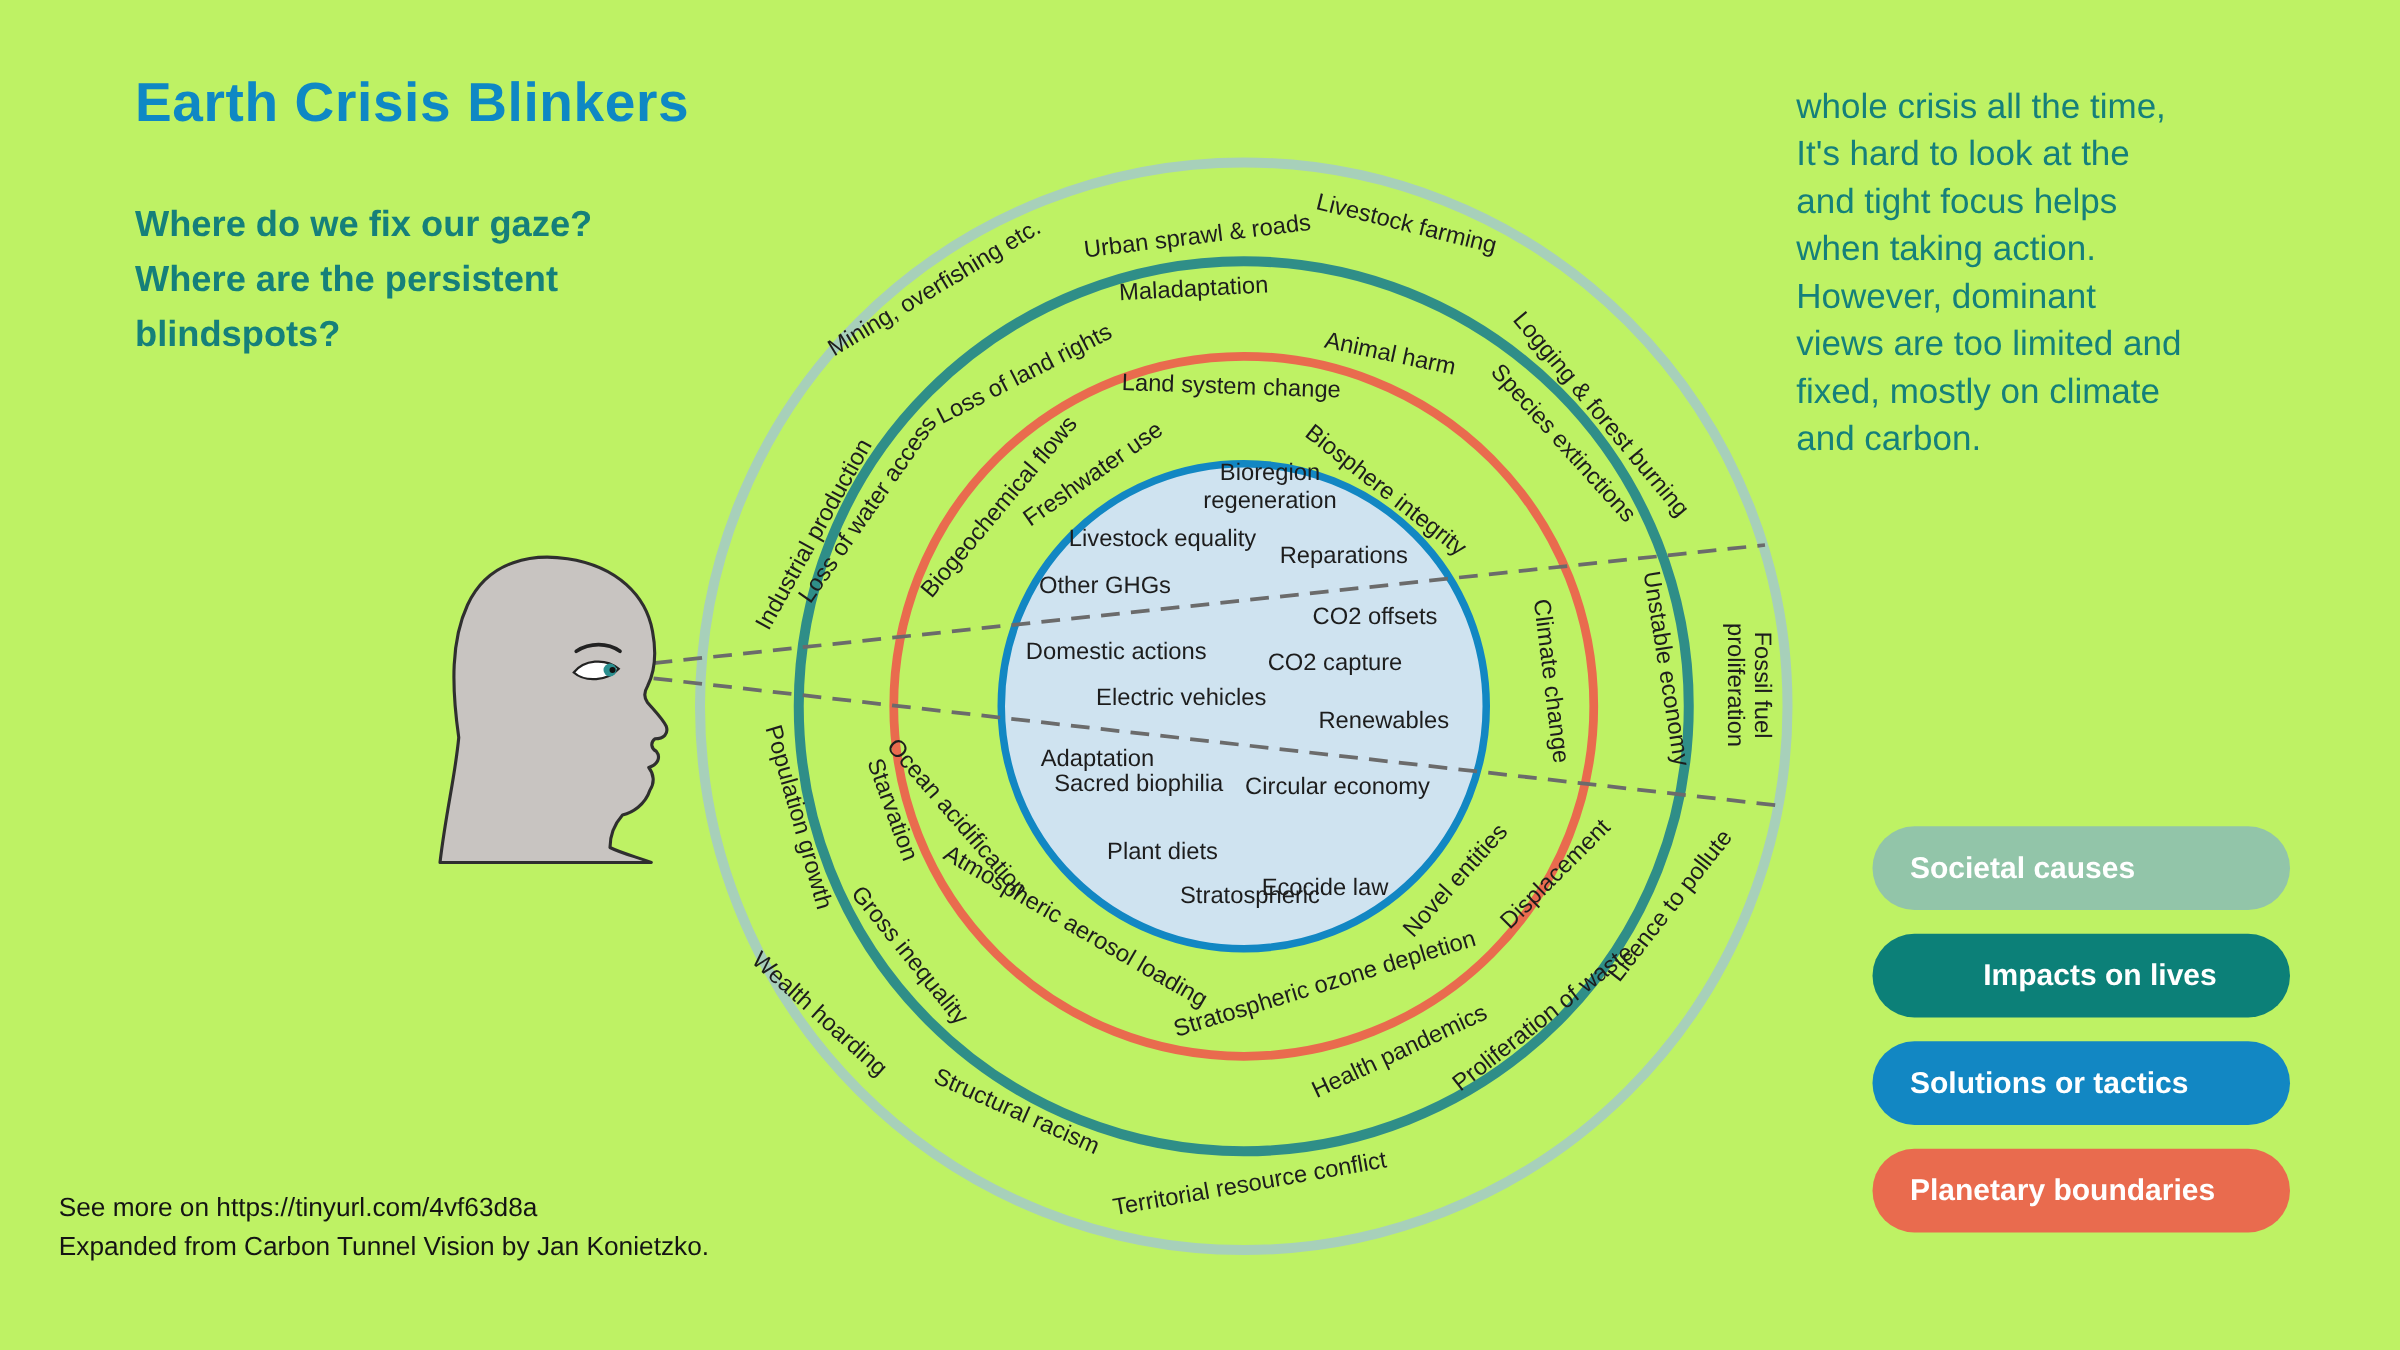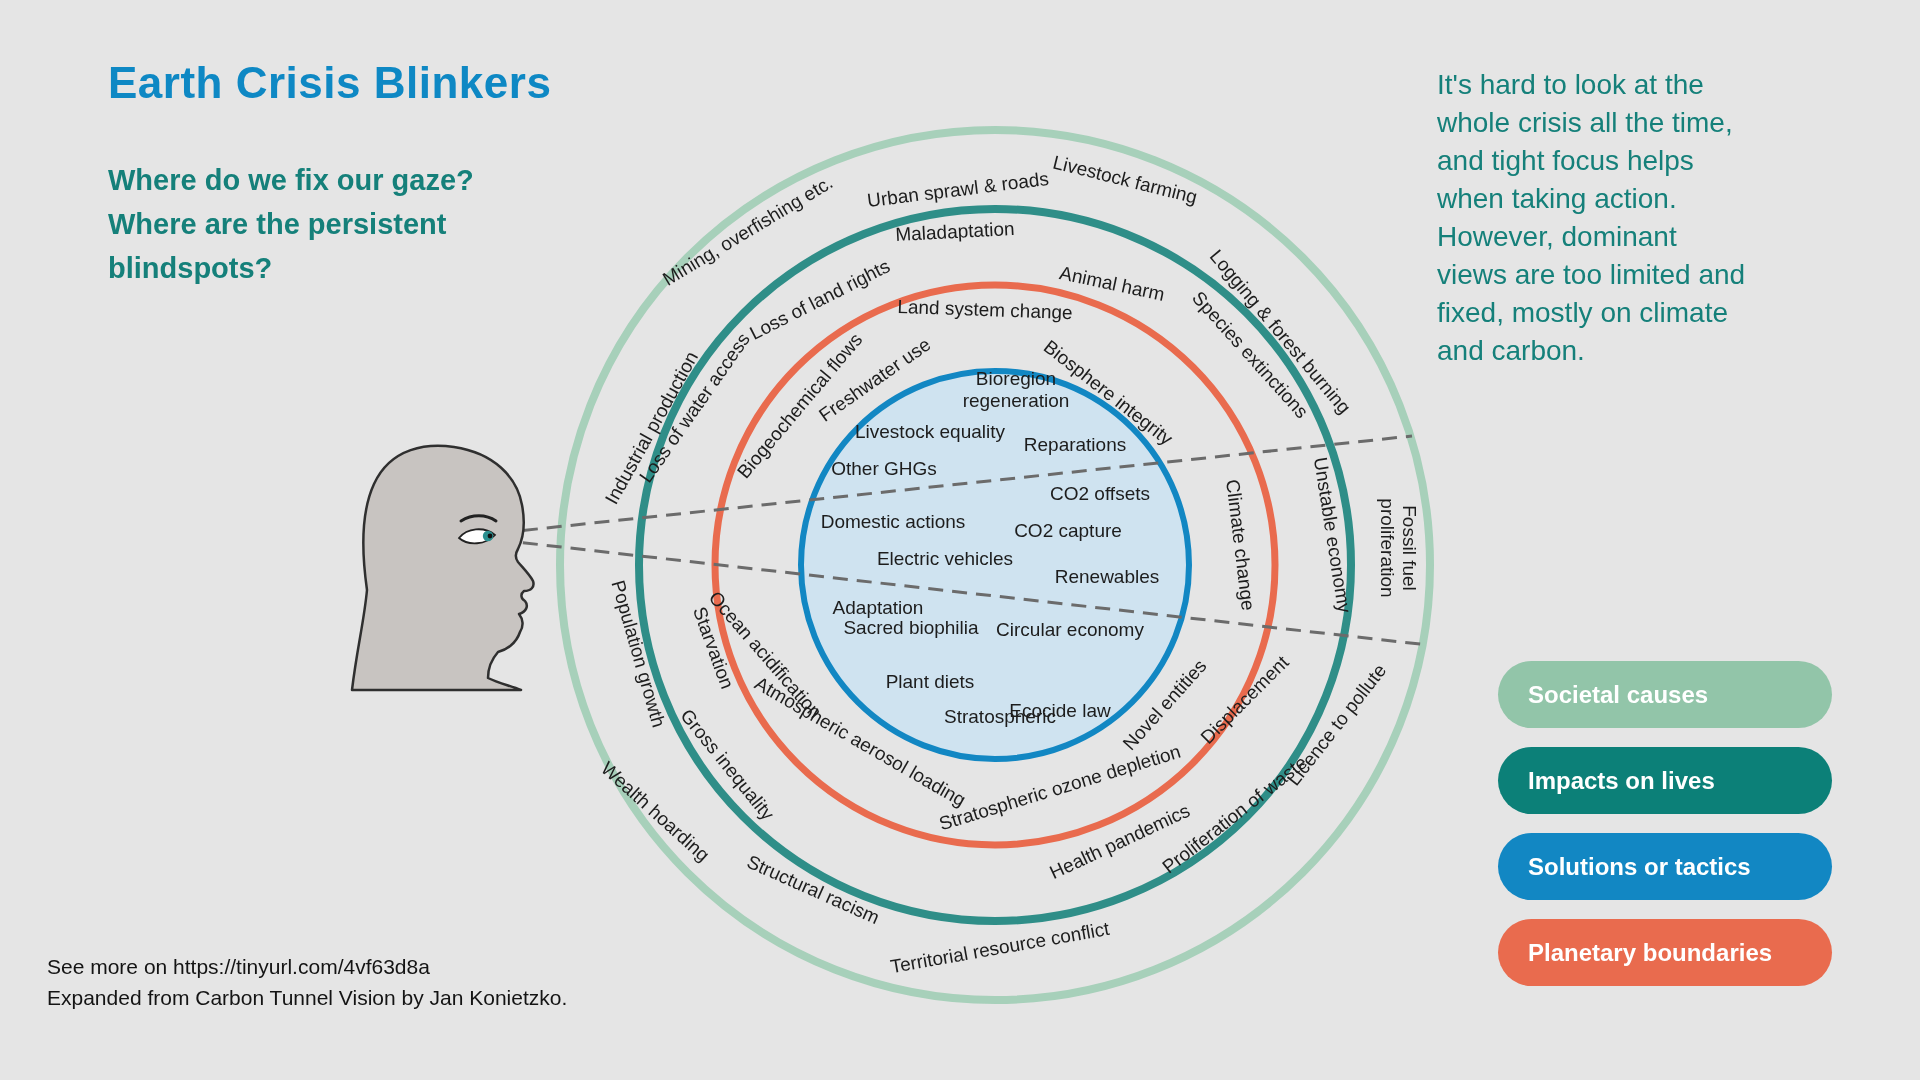--- a/index.html
+++ b/index.html
@@ -1,50 +1,50 @@
 <!DOCTYPE html>
 <html><head>
 <meta charset="utf-8">
 <style>
   html,body{margin:0;padding:0;background:#fff;}
-  .page{position:relative;width:1920px;height:1080px;background:#e5e5e5;overflow:hidden;
+  .page{position:relative;width:1920px;height:1080px;background:#bef264;overflow:hidden;
         font-family:"Liberation Sans","DejaVu Sans",sans-serif;}
   .title{position:absolute;left:108px;top:58px;margin:0;font-size:44px;font-weight:bold;
          color:#0e88c4;letter-spacing:.5px;}
   .subtitle{position:absolute;left:108px;top:158px;font-size:29px;font-weight:bold;
             color:#15807a;line-height:44px;}
   .intro{position:absolute;left:1437px;top:66px;font-size:28px;color:#15807a;line-height:38px;}
   .rlabel{position:absolute;font-size:19px;color:#1d1d1d;white-space:nowrap;}
   .wrap{white-space:normal;text-align:center;line-height:22px;}
   .legend{position:absolute;left:1498px;top:661px;}
   .pill{width:334px;height:67px;border-radius:34px;margin-bottom:19px;box-sizing:border-box;
         padding-left:30px;color:#fff;font-size:24px;font-weight:bold;line-height:67px;}
   .pill-societal{background:#92c5a9;}
-  .pill-impacts{background:#0c8078;}
+  .pill-impacts{background:#0c8078;text-align:center;}
   .pill-planetary{background:#e96b4e;}
   .pill-solutions{background:#1287c3;}
   .footer{position:absolute;left:47px;top:951px;font-size:21px;color:#141414;line-height:31px;}
   svg.diagram{position:absolute;left:0;top:0;}
 </style>
 </head>
 <body>
 
 <div class="page">
 
   <h1 class="title">Earth Crisis Blinkers</h1>
 
   <div class="subtitle">
     <div>Where do we fix our gaze?</div>
     <div>Where are the persistent</div>
     <div>blindspots?</div>
   </div>
 
   <div class="intro">
+    <div>whole crisis all the time,</div>
     <div>It's hard to look at the</div>
-    <div>whole crisis all the time,</div>
     <div>and tight focus helps</div>
     <div>when taking action.</div>
     <div>However, dominant</div>
     <div>views are too limited and</div>
     <div>fixed, mostly on climate</div>
     <div>and carbon.</div>
   </div>
 
   <svg class="diagram" width="1920" height="1080" viewBox="0 0 1920 1080">
 

